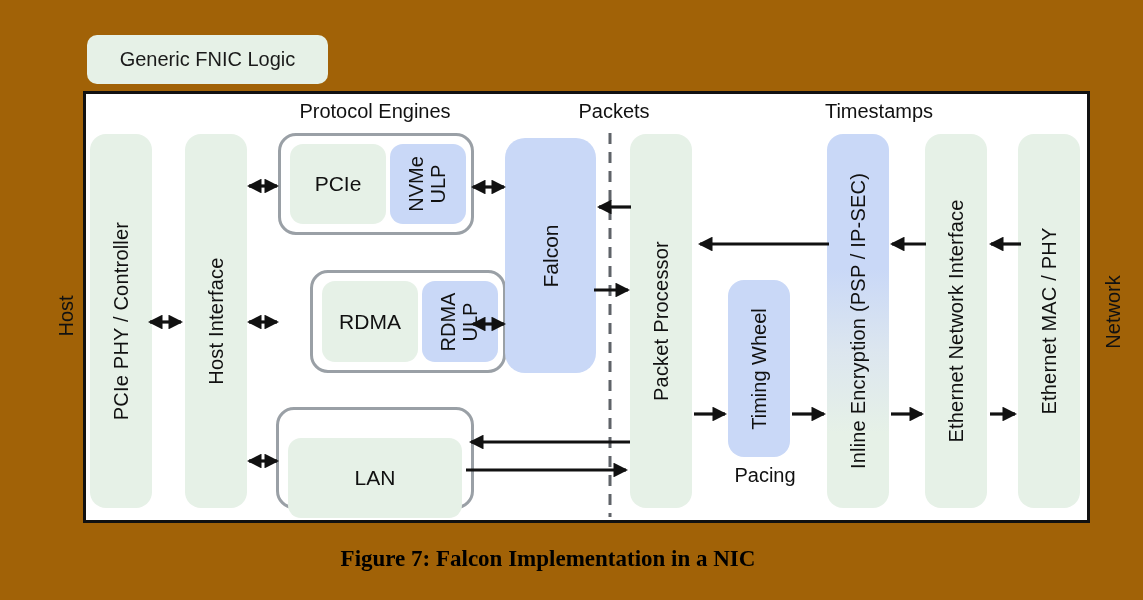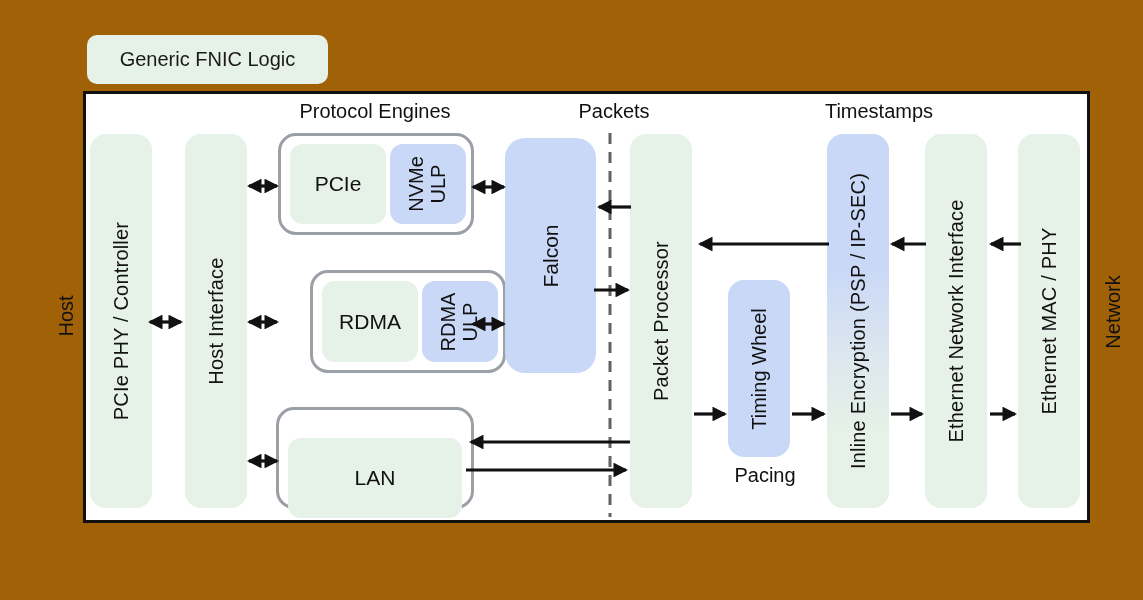--- a/index.html
+++ b/index.html
@@ -178,14 +178,15 @@
     <line x1="694" y1="414" x2="725" y2="414" stroke="#111" stroke-width="3.2" marker-end="url(#ah)"></line>
     <line x1="792" y1="414" x2="824" y2="414" stroke="#111" stroke-width="3.2" marker-end="url(#ah)"></line>
     <line x1="891" y1="414" x2="922" y2="414" stroke="#111" stroke-width="3.2" marker-end="url(#ah)"></line>
     <line x1="990" y1="414" x2="1015" y2="414" stroke="#111" stroke-width="3.2" marker-end="url(#ah)"></line>
 
     <line x1="1021" y1="244" x2="991" y2="244" stroke="#111" stroke-width="3.2" marker-end="url(#ah)"></line>
     <line x1="926" y1="244" x2="892" y2="244" stroke="#111" stroke-width="3.2" marker-end="url(#ah)"></line>
     <line x1="829" y1="244" x2="700" y2="244" stroke="#111" stroke-width="3.2" marker-end="url(#ah)"></line>
   </svg>
 
+  <div class="caption">Figure 7: Falcon Implementation in a NIC</div>
 
 </div>
 
 </body></html>

